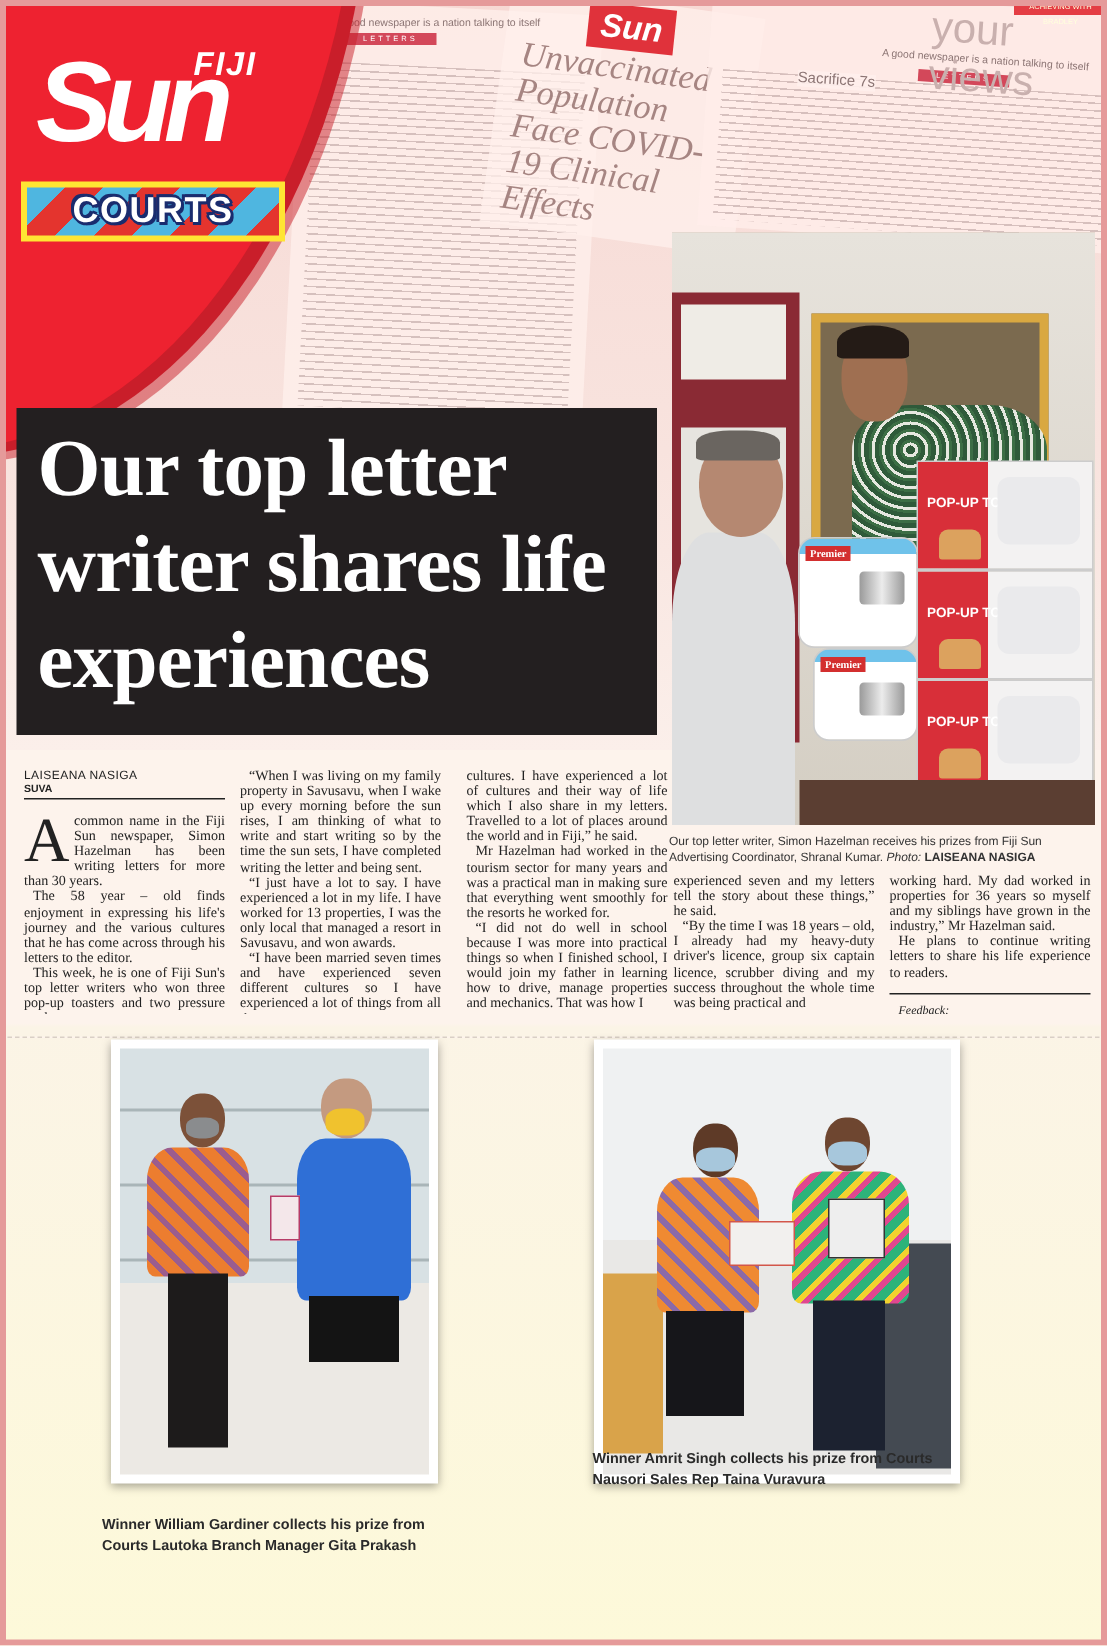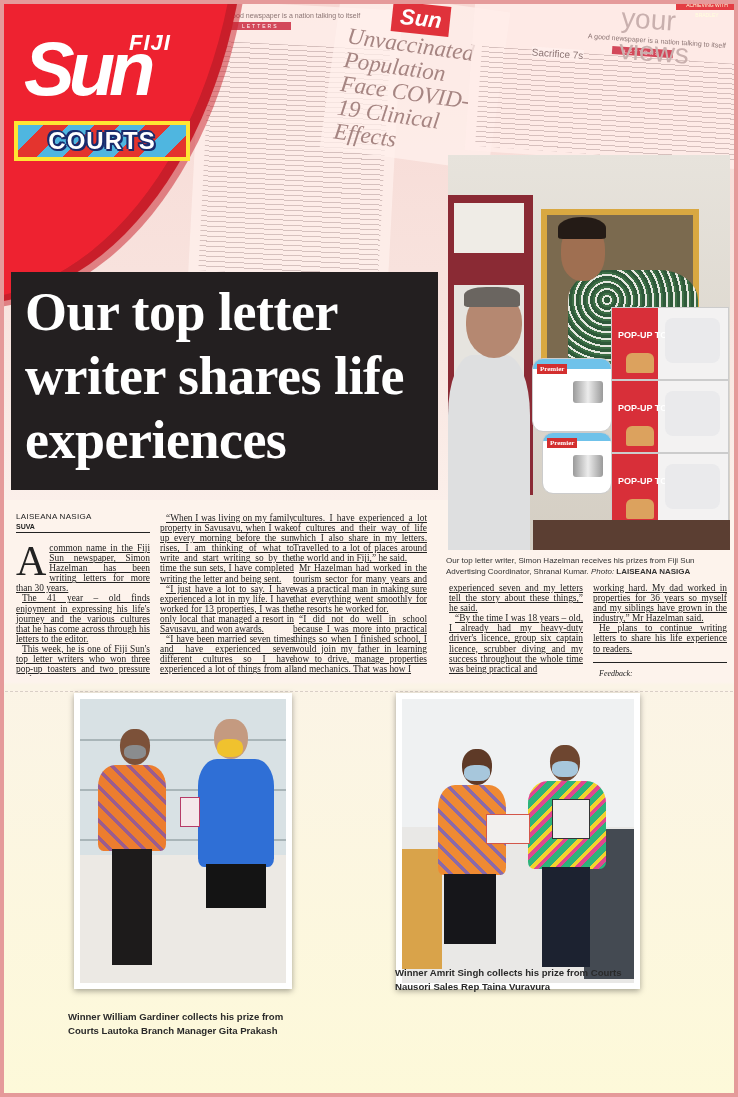--- a/index.html
+++ b/index.html
@@ -131,26 +131,26 @@
   .main-caption .photo-label { font-style: italic; }
   .main-caption .credit { font-weight: bold; }
   
   .byline { position: absolute; left: 16px; top: 512px; width: 134px; border-bottom: 1.5px solid #222; padding-bottom: 2px; }
   .byline-name { font-family: "Liberation Sans", sans-serif; font-size: 8px; letter-spacing: 0.3px; color: #222; }
   .byline-place { font-family: "Liberation Sans", sans-serif; font-weight: bold; font-size: 7px; color: #222; margin-top: 2px; }
   .col {
     position: absolute; font-family: "Liberation Serif", serif; font-size: 9.4px; line-height: 10.1px;
     text-align: justify; color: #222;
   }
-  .col p { text-indent: 6px; text-decoration: underline; }
+  .col p { text-indent: 6px; }
   .col p.first { text-indent: 0; }
   .dropcap { float: left; font-size: 42px; line-height: 34px; margin: 1px 3px 0 0; font-weight: normal; }
   .col1 { left: 16px; top: 543px; width: 134px; }
   .col2 { left: 160px; top: 513px; width: 134px; }
-  .col3 { left: 293px; top: 513px; width: 134px; }
+  .col3 { left: 311px; top: 513px; width: 134px; }
   .col4 { left: 449px; top: 583px; width: 134px; }
   .col5 { left: 593px; top: 583px; width: 134px; }
   .feedback { margin-top: 8px; border-top: 1.5px solid #222; padding-top: 6px; font-size: 8px; text-indent: 0; }
   .feedback i { font-style: italic; }
   .feedback span.mail { font-family: "Liberation Sans", sans-serif; }
   
   .bottom {
     position: absolute; left: 0; top: 680px; width: 738px; height: 417px;
     background: linear-gradient(180deg, #fbf4e6 0%, #fdf9d9 100%);
   }
@@ -265,21 +265,21 @@
   <span class="credit">LAISEANA NASIGA</span>
 </div>
 
 <div class="byline">
   <div class="byline-name">LAISEANA NASIGA</div>
   <div class="byline-place">SUVA</div>
 </div>
 
 <div class="col col1">
   <p class="first"><span class="dropcap">A</span><span>common name in the Fiji Sun newspaper, Simon Hazelman has been writing letters for more than 30 years.</span></p>
-  <p>The 41 year – old finds enjoyment in expressing his life's journey and the various cultures that he has come across through his letters to the editor.</p>
+  <p>The 58 year – old finds enjoyment in expressing his life's journey and the various cultures that he has come across through his letters to the editor.</p>
   <p>This week, he is one of Fiji Sun's top letter writers who won three pop-up toasters and two pressure cookers.</p>
 </div>
 <div class="col col2">
   <p>“When I was living on my family property in Savusavu, when I wake up every morning before the sun rises, I am thinking of what to write and start writing so by the time the sun sets, I have completed writing the letter and being sent.</p>
   <p>“I just have a lot to say. I have experienced a lot in my life. I have worked for 13 properties, I was the only local that managed a resort in Savusavu, and won awards.</p>
   <p>“I have been married seven times and have experienced seven different cultures so I have experienced a lot of things from all these</p>
 </div>
 <div class="col col3">
   <p class="first">cultures. I have experienced a lot of cultures and their way of life which I also share in my letters. Travelled to a lot of places around the world and in Fiji,” he said.</p>
   <p>Mr Hazelman had worked in the tourism sector for many years and was a practical man in making sure that everything went smoothly for the resorts he worked for.</p>

